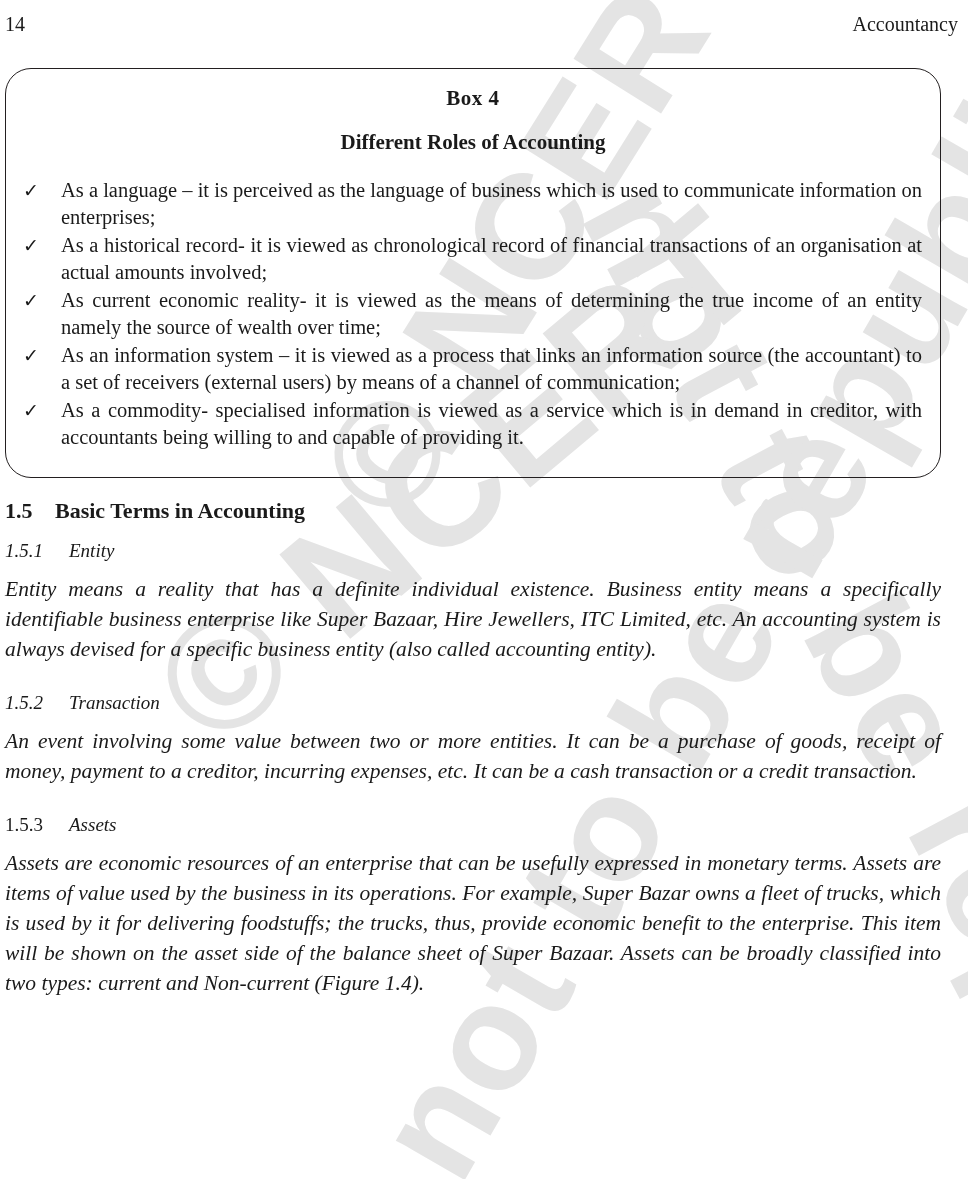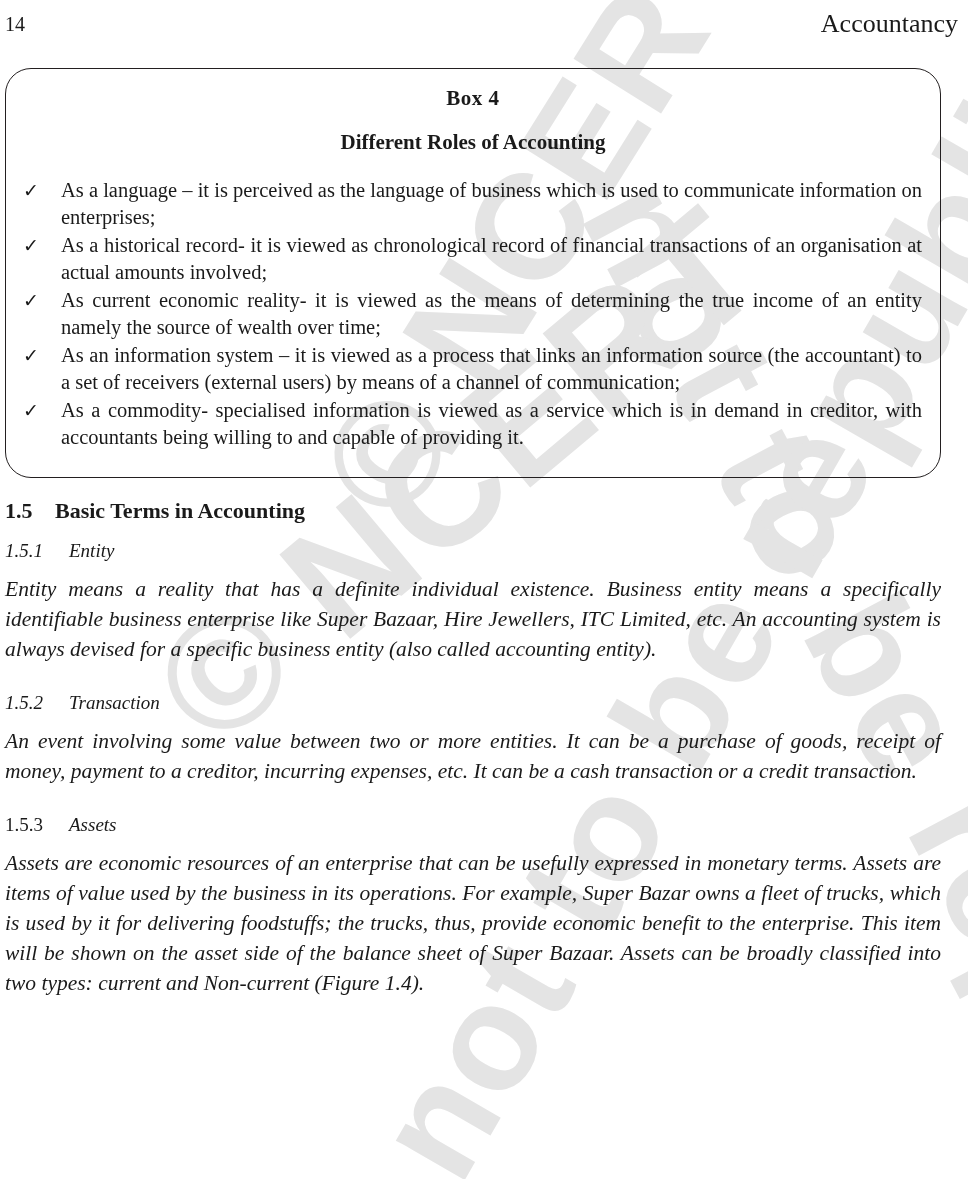--- a/index.html
+++ b/index.html
@@ -77,21 +77,21 @@
     top: 12px;
     display: flex;
     justify-content: space-between;
     align-items: flex-end;
   }
   #page-number {
     font-size: 20px;
     line-height: 24px;
   }
   #chapter-title {
-    font-size: 26px;
+    font-size: 20px;
     line-height: 24px;
   }
 
   
   #info-box {
     position: absolute;
     left: 5px;
     top: 68px;
     width: 936px;
     height: 410px;

